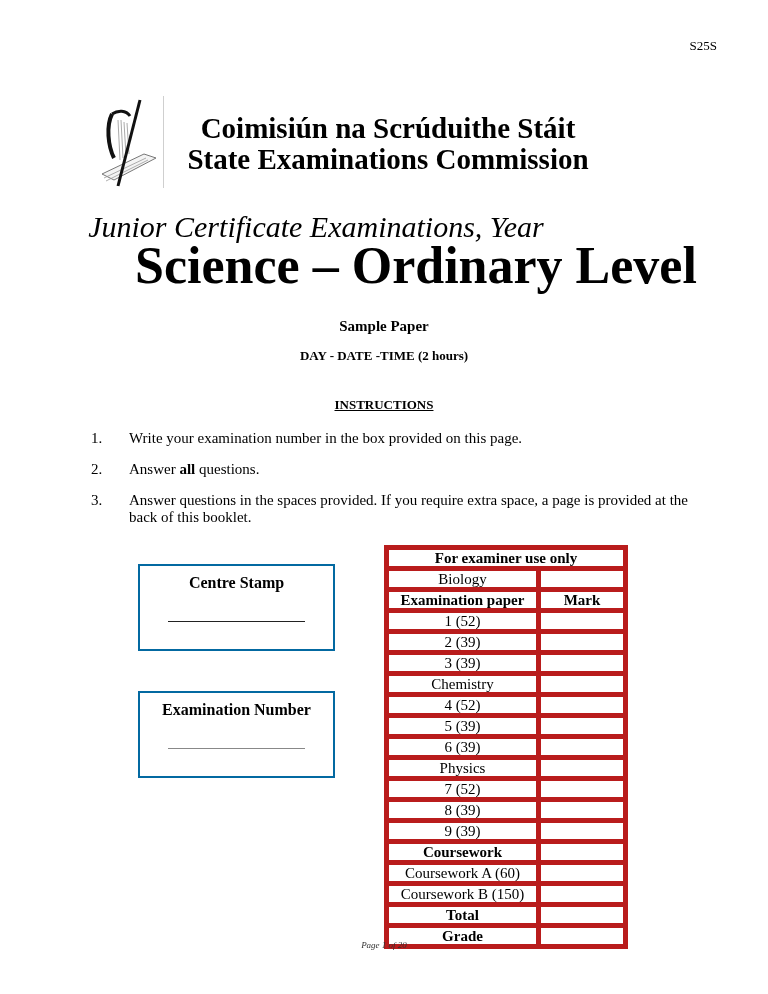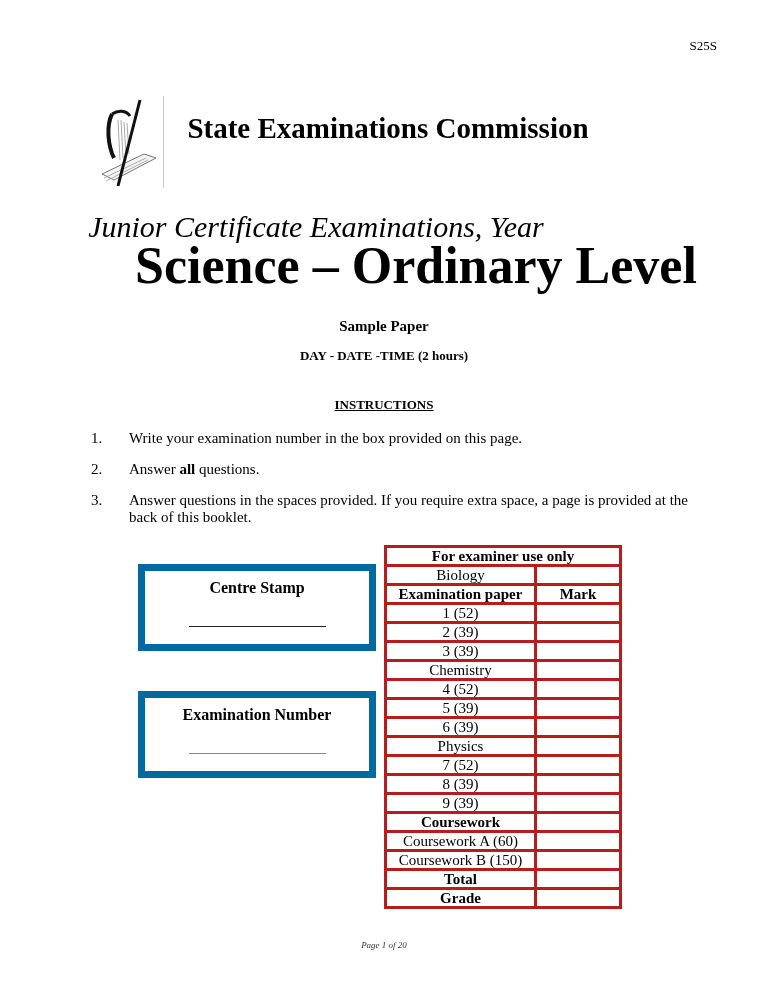--- a/index.html
+++ b/index.html
@@ -13,28 +13,28 @@
   #subject { left: 0; width: 768px; top: 236px; text-align: center; font-weight: bold; font-size: 52px; margin-left: 32px; }
   #paper-type { left: 0; width: 768px; top: 318px; text-align: center; font-weight: bold; font-size: 15px; }
   #datetime { left: 0; width: 768px; top: 348px; text-align: center; font-weight: bold; font-size: 13px; }
   #instr-heading { left: 0; width: 768px; top: 397px; text-align: center; font-weight: bold; font-size: 13px; text-decoration: underline; }
   .instr { left: 91px; width: 600px; font-size: 15px; line-height: 17px; display: flex; }
   .instr .num { width: 38px; flex: none; }
   .instr .txt { flex: 1; }
   #instr-1 { top: 430px; }
   #instr-2 { top: 461px; }
   #instr-3 { top: 492px; }
-  .box { left: 138px; width: 238px; border: 7px solid #0369a1; box-sizing: border-box; text-align: center; }
+  .box { left: 138px; width: 197px; border: 2px solid #0369a1; box-sizing: border-box; text-align: center; }
   .box .title { font-weight: bold; font-size: 16px; margin-top: 8px; }
   .box .line { width: 137px; height: 0; border-top: 1px solid #222; margin: 29px auto 0; }
   #centre-stamp { top: 564px; height: 87px; }
   #exam-number { top: 691px; height: 87px; }
   #exam-number .line { border-top-color: #888; }
   #marks-table { left: 384px; top: 545px; border-collapse: collapse; font-size: 15px; }
-  #marks-table td { border: 3px solid #b91c1c; padding: 0; height: 16px; line-height: 16px; text-align: center; }
+  #marks-table td { border: 5px solid #b91c1c; padding: 0; height: 16px; line-height: 16px; text-align: center; }
   #marks-table td.paper { width: 147px; }
   #marks-table td.mark { width: 82px; }
   #marks-table td.b { font-weight: bold; }
   #footer { left: 0; width: 768px; top: 940px; text-align: center; font-style: italic; font-size: 9px; color: #333; }
 </style>
 </head>
 <body>
 
 <div class="abs" id="code">S25S</div>
 
@@ -42,20 +42,21 @@
   <path d="M6 78 L48 58 L60 62 L18 84 Z" fill="#f4f4f4" stroke="#777" stroke-width="1"></path>
   <path d="M8 82 L50 62 M10 85 L52 64" stroke="#999" stroke-width="0.8"></path>
   <path d="M16 18 C10 30 12 50 18 62" stroke="#111" stroke-width="4" fill="none"></path>
   <path d="M16 18 C22 14 30 14 34 20" stroke="#111" stroke-width="3" fill="none"></path>
   <path d="M22 24 L24 64 M25 24 L27 62 M28 26 L30 60 M31 27 L33 58" stroke="#aaa" stroke-width="1"></path>
   <path d="M44 4 L22 90" stroke="#111" stroke-width="3"></path>
 </svg>
 <div class="abs" id="logo-rule"></div>
 
 <div class="abs" id="org">
+  <div>Coimisiún na Scrúduithe Stáit</div>
   <div>State Examinations Commission</div>
 </div>
 
 <div class="abs" id="exam-series">Junior Certificate Examinations, Year</div>
 <div class="abs" id="subject">Science – Ordinary Level</div>
 <div class="abs" id="paper-type">Sample Paper</div>
 <div class="abs" id="datetime">DAY - DATE -TIME (2 hours)</div>
 
 <div class="abs" id="instr-heading">INSTRUCTIONS</div>
 

